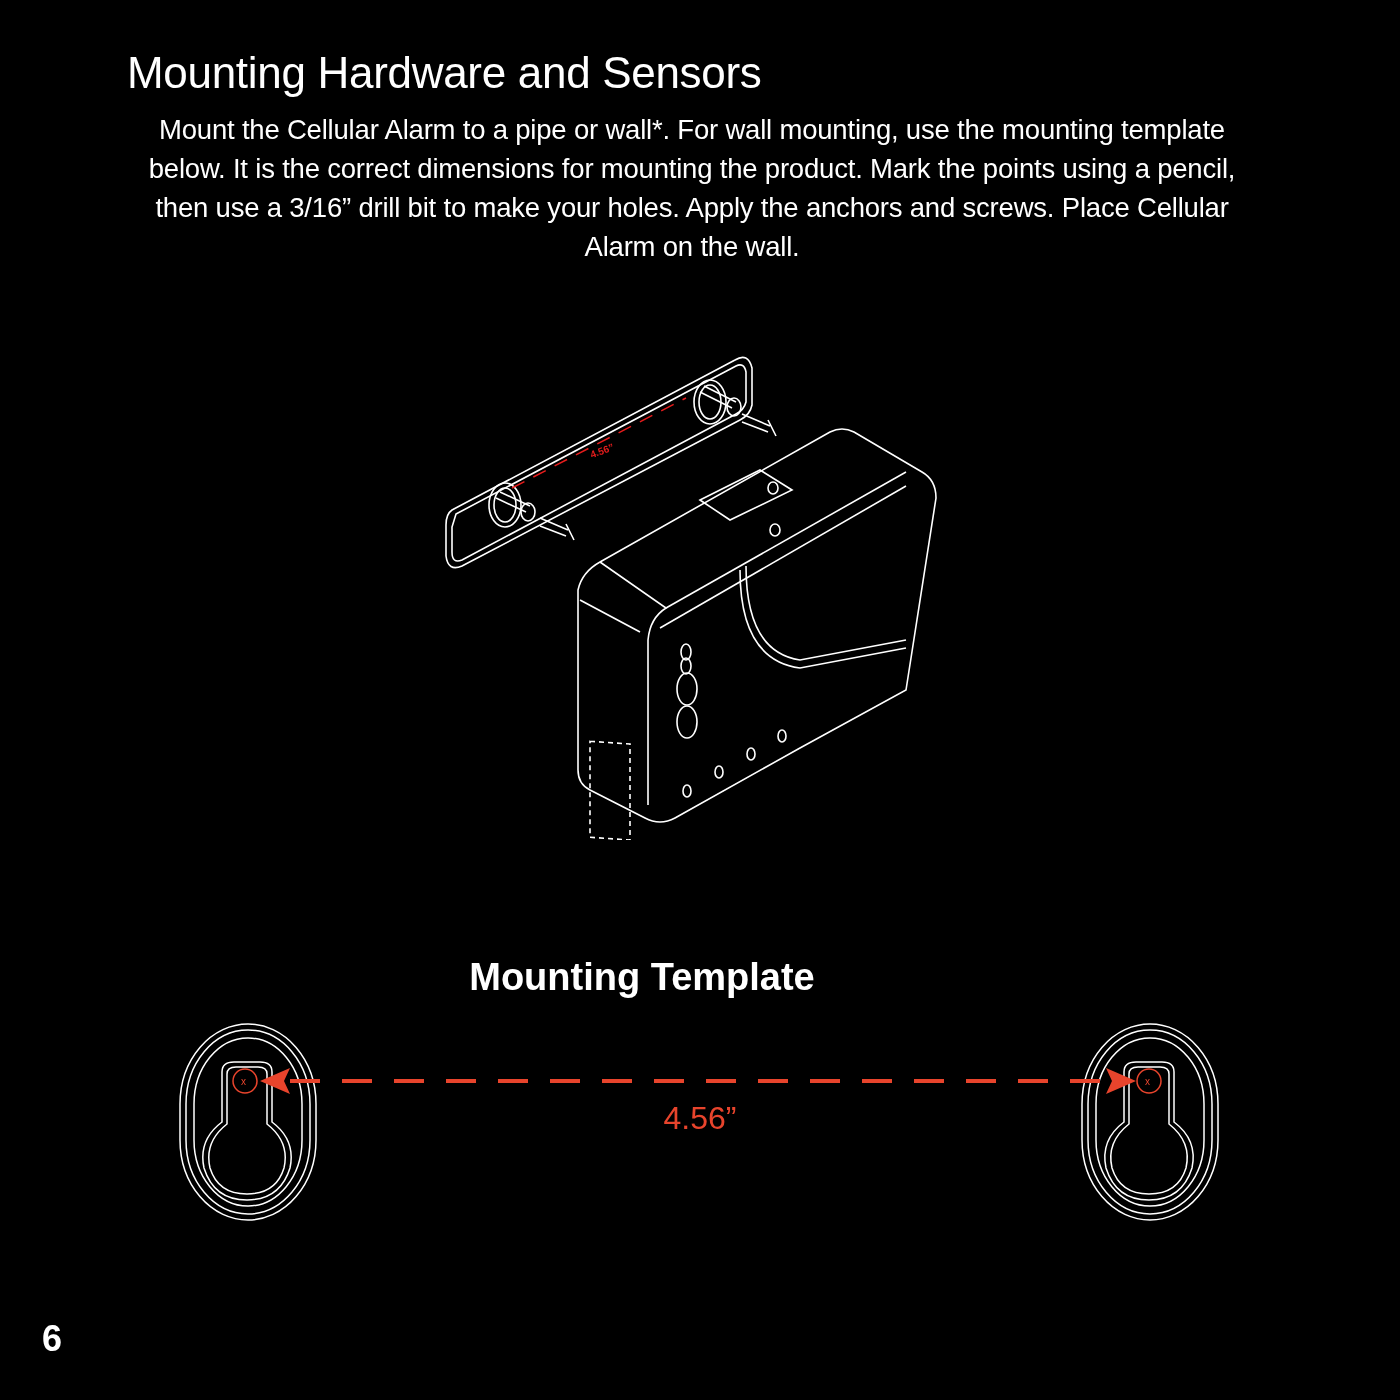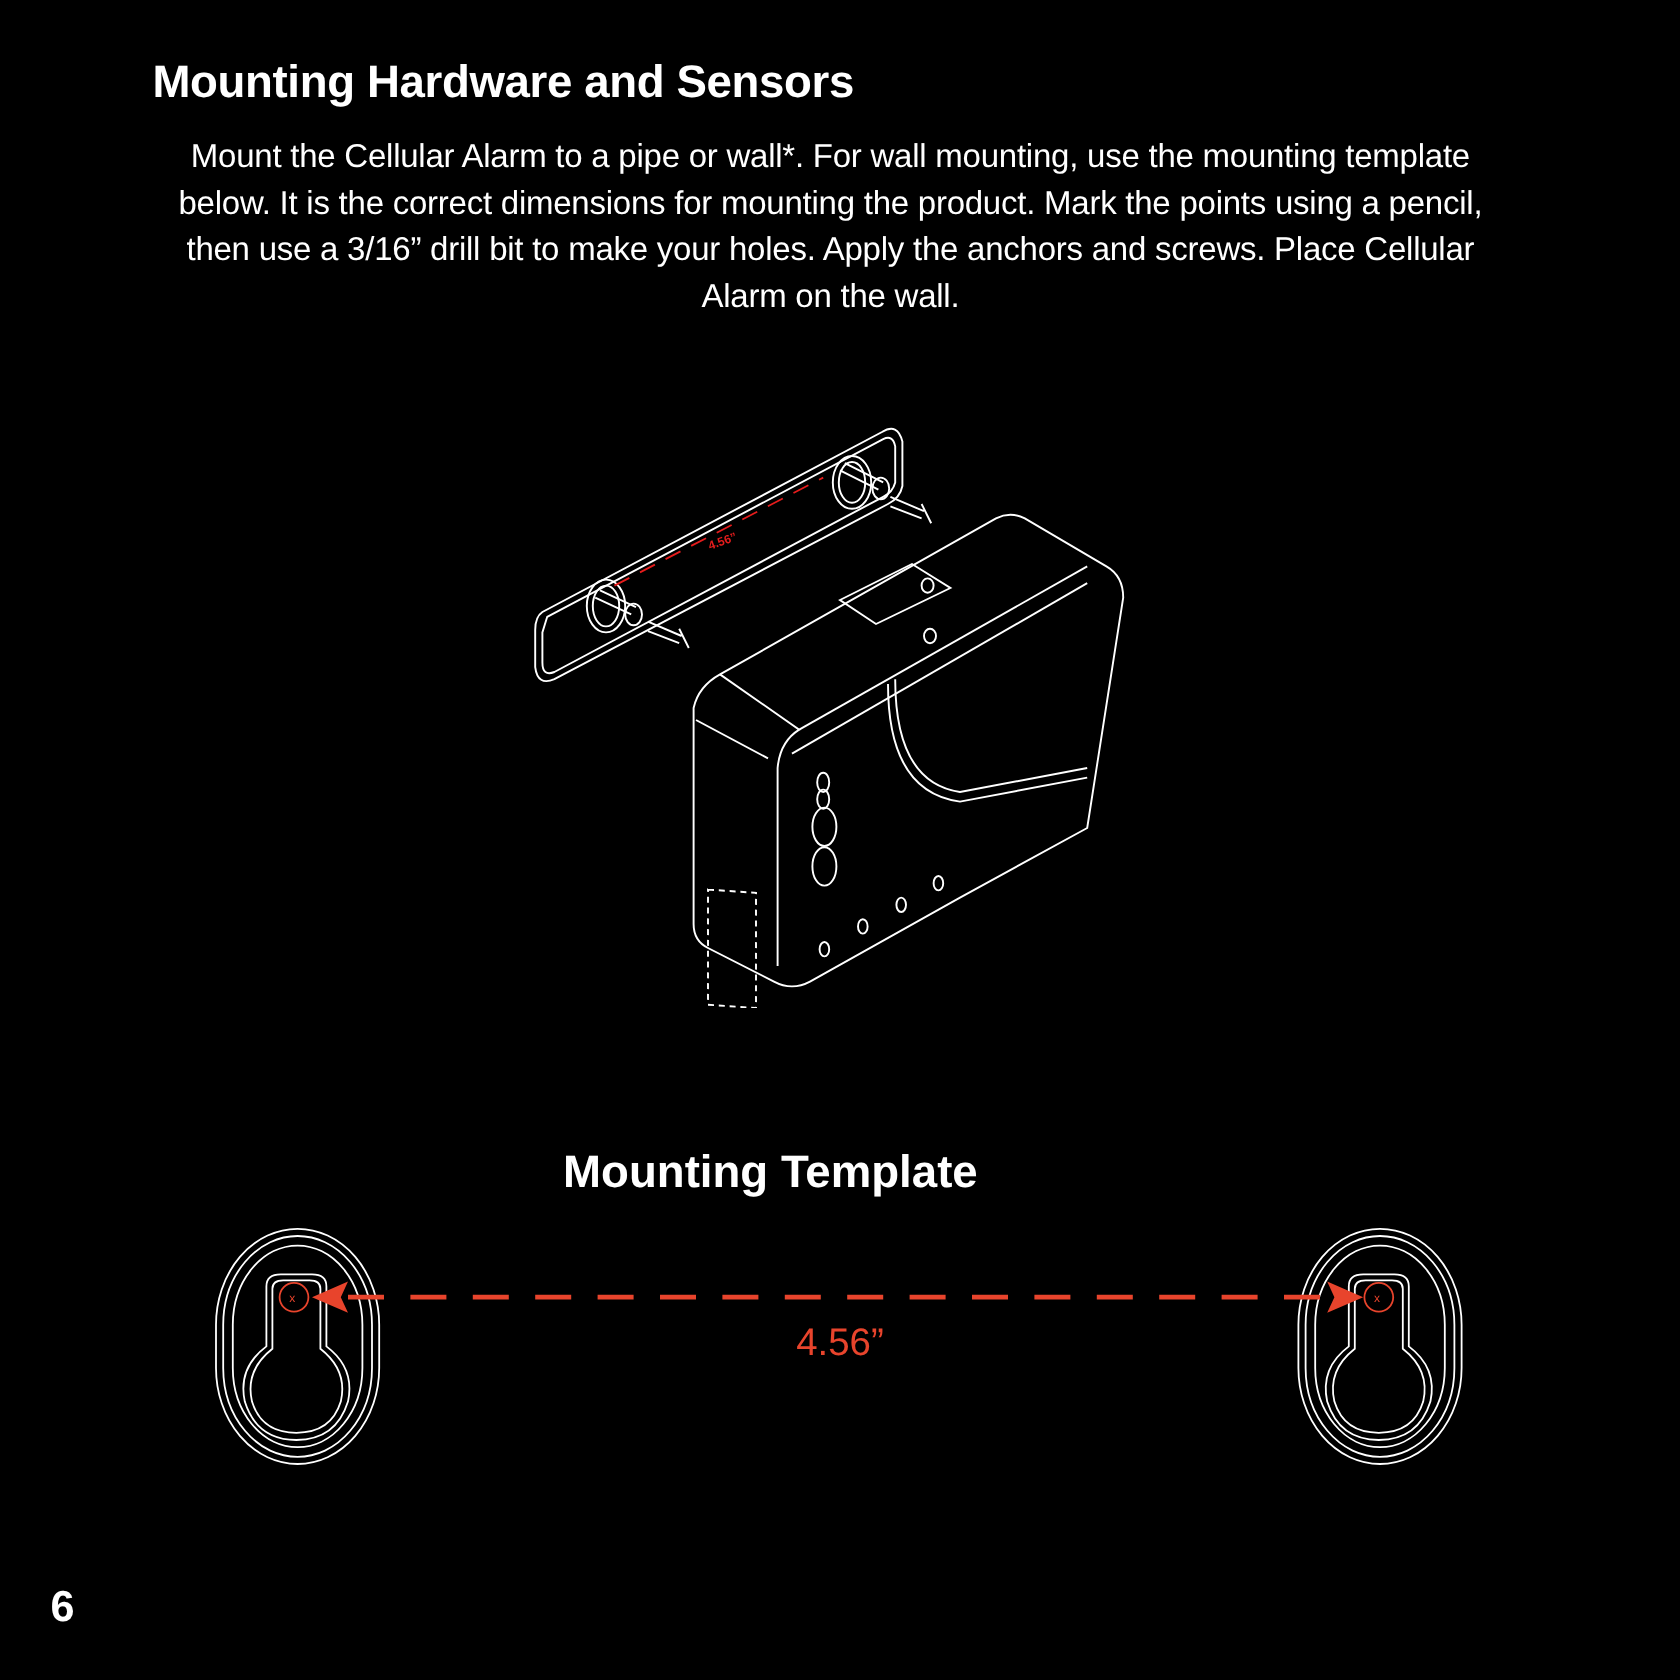--- a/index.html
+++ b/index.html
@@ -1,17 +1,17 @@
 <!DOCTYPE html>
 <html><head>
 <meta charset="utf-8">
 <style>
   html, body { margin:0; padding:0; background:#000; }
   body { width:1400px; height:1400px; position:relative; overflow:hidden; color:#fff; font-family:"Liberation Sans", sans-serif; }
-  .title { position:absolute; left:127px; top:48px; font-size:38px; font-weight:bold; letter-spacing:-0.3px; }
+  .title { position:absolute; left:127px; top:48px; font-size:44px; font-weight:normal; letter-spacing:-0.3px; }
   .body-text { position:absolute; left:127px; top:110px; width:1130px; font-size:27.5px; line-height:39px; letter-spacing:-0.2px;text-align:center; }
   .illus { position:absolute; left:430px; top:340px; width:520px; height:500px; }
   .template-title { position:absolute; left:0; width:1284px; top:956px; text-align:center; font-size:38px; font-weight:bold; }
   .template { position:absolute; left:0; top:1010px; width:1400px; height:230px; }
   .dim-label { position:absolute; top:1100px; left:0; width:1400px; text-align:center; color:#e8442c; font-size:32px; }
   .page-num { position:absolute; left:42px; top:1318px; font-size:36px; font-weight:bold; }
 </style>
 </head>
 <body>
 

